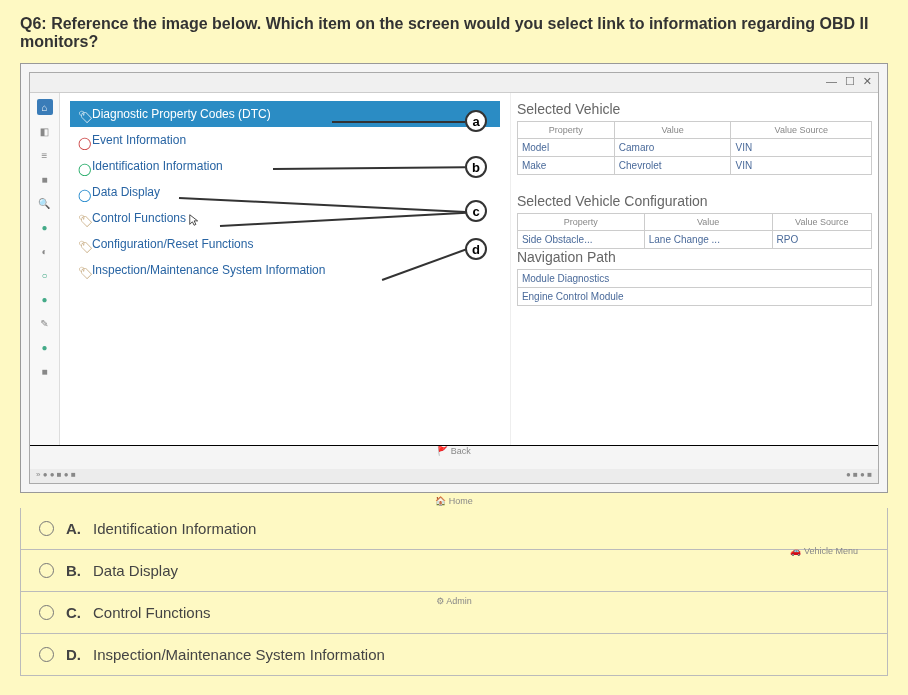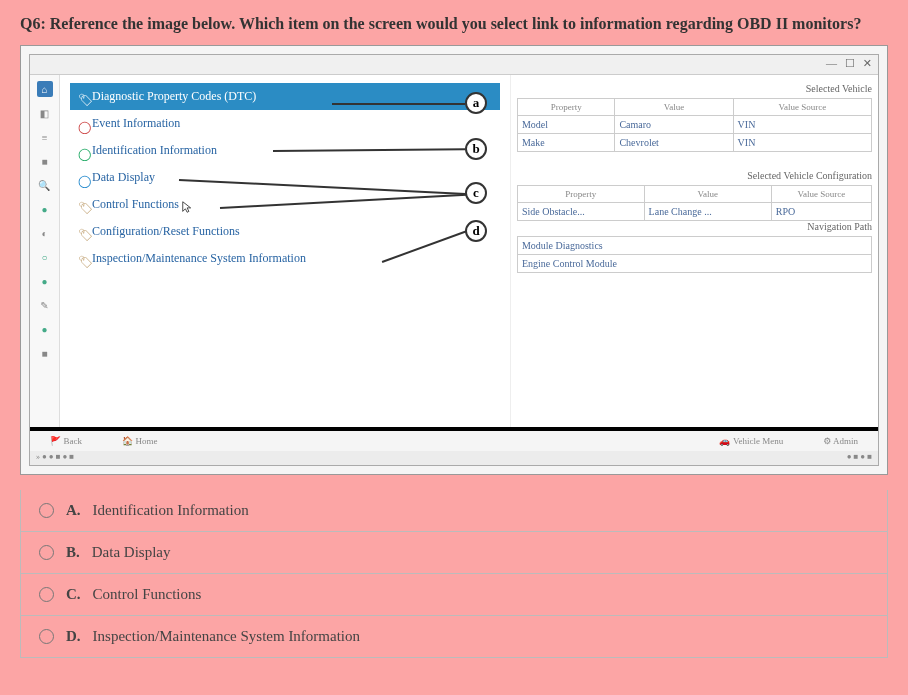--- a/index.html
+++ b/index.html
@@ -1,40 +1,40 @@
 <!DOCTYPE html>
 <html><head>
   <meta charset="utf-8">
   <style>
     * { margin: 0; padding: 0; box-sizing: border-box; }
     body { font-family: Arial, sans-serif; background: #e8e8e8; width: 908px; height: 695px; }
-    .page { background: #fca5a5; padding: 15px 20px; height: 100%; font-family: Liberation Serif, serif; }
+    .page { background: #fef9c3; padding: 15px 20px; height: 100%; }
     .question-header { margin-bottom: 12px; }
     .q-label { font-weight: bold; font-size: 16px; color: #333; display: inline; }
     .q-text { font-weight: bold; font-size: 16px; color: #333; display: inline; }
     .screenshot-container { border: 1px solid #999; background: #f5f5f5; padding: 8px; margin-bottom: 15px; height: 430px; position: relative; }
     .app-window { background: #fff; border: 1px solid #aaa; height: 100%; display: flex; flex-direction: column; filter: blur(0.3px); }
     .title-bar { height: 20px; background: #f0f0f0; border-bottom: 1px solid #ccc; display: flex; justify-content: space-between; padding: 2px 6px; font-size: 9px; color: #888; }
     .window-controls { display: flex; gap: 8px; font-size: 11px; color: #666; }
     .app-body { display: flex; flex: 1; overflow: hidden; }
     .left-rail { width: 30px; background: #f8f8f8; border-right: 1px solid #ddd; display: flex; flex-direction: column; align-items: center; padding-top: 6px; gap: 8px; }
     .rail-icon { width: 16px; height: 16px; border-radius: 2px; font-size: 10px; display: flex; align-items: center; justify-content: center; }
     .main-content { flex: 1; display: flex; position: relative; }
     .menu-panel { width: 55%; padding: 8px 10px; position: relative; }
     .menu-item { padding: 6px 8px; font-size: 12px; color: #2864a3; display: flex; align-items: center; gap: 6px; cursor: pointer; }
     .menu-item.selected { background: #2b8cc4; color: #fff; }
     .menu-icon { width: 8px; height: 8px; display: inline-block; }
     .right-panel { width: 45%; padding: 8px 6px; font-size: 10px; color: #4a6a9a; border-left: 1px solid #eee; }
-    .info-header { text-align: right; font-size: 10px; color: #666; margin-bottom: 4px; }
+    .info-header { text-align: left; font-size: 14px; color: #666; margin-bottom: 4px; }
     .info-table { width: 100%; border-collapse: collapse; font-size: 10px; padding-left: 36px; }
     .info-table td { border: 1px solid #ccc; padding: 3px 4px; color: #4a6a9a; }
     .info-table th { border: 1px solid #ccc; padding: 3px 4px; color: #888; font-weight: normal; font-size: 9px; }
     .callout { position: absolute; width: 22px; height: 22px; border: 2px solid #333; border-radius: 50%; background: #fff; display: flex; align-items: center; justify-content: center; font-weight: bold; font-size: 13px; z-index: 10; }
     .callout-line { position: absolute; background: #333; height: 1.5px; transform-origin: left center; z-index: 5; }
-    .footer-bar { height: 24px; background: #f5f5f5; border-top: 4px solid #000000; display: flex; align-items: center; padding: 0 20px; gap: 40px; font-size: 9px; color: #888; }
+    .footer-bar { height: 24px; background: #f5f5f5; border-top: 1px solid #000000; display: flex; align-items: center; padding: 0 20px; gap: 40px; font-size: 9px; color: #888; flex-direction: column; }
     .status-bar { height: 14px; background: #ececec; font-size: 8px; color: #888; padding: 1px 6px; display: flex; justify-content: space-between; }
     .answer-row { border: 1px solid #bbb; border-top: none; padding: 12px 18px; display: flex; align-items: center; gap: 12px; font-size: 15px; color: #444; }
     .answer-row:first-of-type { border-top: 1px solid #bbb; }
     .radio { width: 15px; height: 15px; border: 1.5px solid #777; border-radius: 50%; flex-shrink: 0; }
     .ans-letter { font-weight: bold; }
     .cursor-ptr { position: absolute; width: 14px; height: 14px; z-index: 8; }
   </style>
 </head>
 <body>
 

